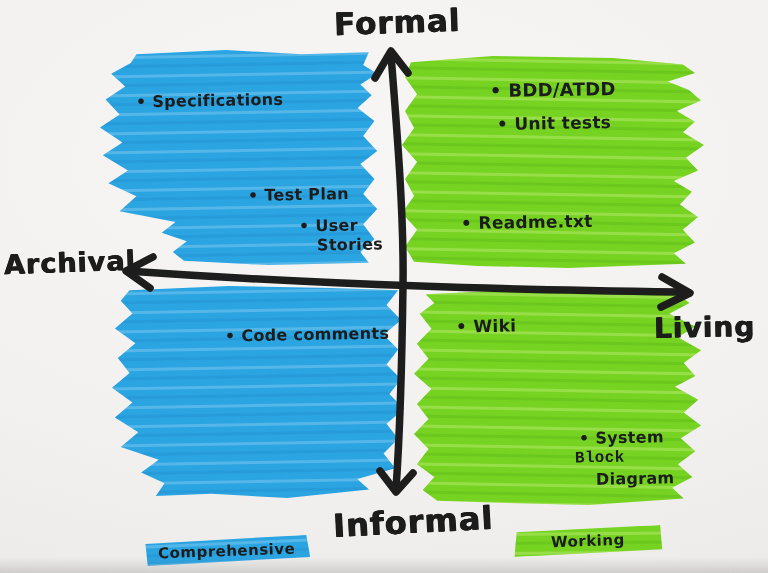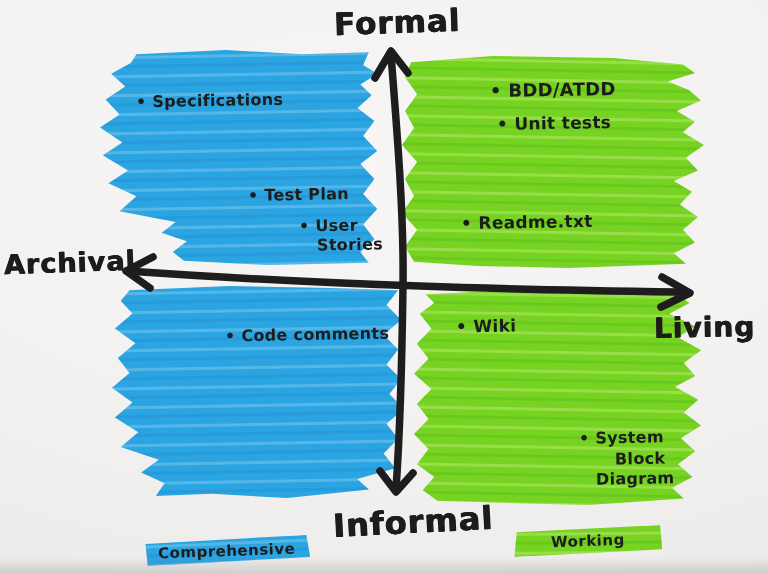--- a/index.html
+++ b/index.html
@@ -62,21 +62,21 @@
   #it-specifications{left:136px; top:91px;}
   #it-testplan      {left:248px; top:185px;}
   #it-user1         {left:299px; top:216px;}
   #it-user2         {left:317px; top:235px;}
   #it-bdd           {left:490px; top:79px;  font-size:18px;}
   #it-unit          {left:497px; top:113px; font-size:17px;}
   #it-readme        {left:461px; top:212px; font-size:17px;}
   #it-wiki          {left:456px; top:316px; font-size:17px;}
   #it-code          {left:225px; top:325px;}
   #it-sys1          {left:579px; top:428px;}
-  #it-sys2          {left:615px; top:449px;}
+  #it-sys2          {left:575px; top:449px;font-family:Liberation Mono, monospace;}
   #it-sys3          {left:596px; top:469px;}
 
   
   .swatch{position:absolute; display:flex; align-items:center; justify-content:center;}
   #legend-blue {left:144px; top:537px; width:166px; height:27px; transform:rotate(-1.5deg);
     clip-path:polygon(1% 18%,98% 0%,100% 82%,2% 100%);}
   #legend-green{left:514px; top:527px; width:148px; height:28px; transform:rotate(-1.5deg);
     clip-path:polygon(2% 12%,99% 0%,100% 86%,0% 100%);}
   .swatch span{font-weight:700; font-size:15px; color:#1c1c1c; letter-spacing:0.5px; transform:rotate(-0.5deg);}
 </style>

